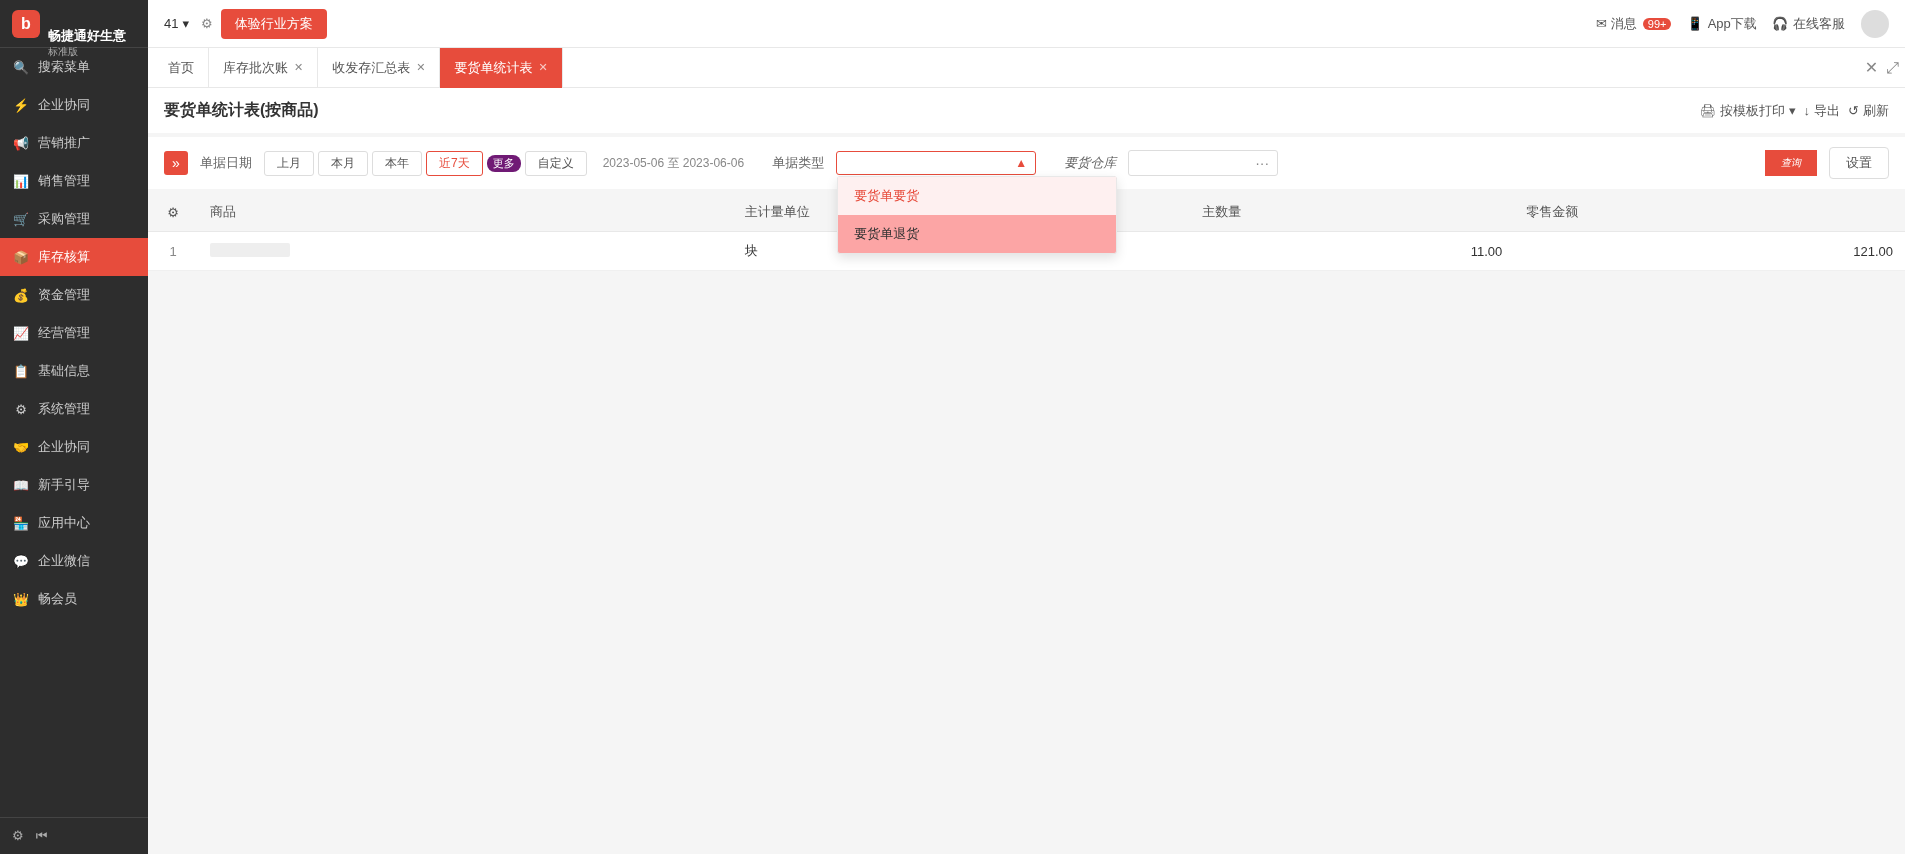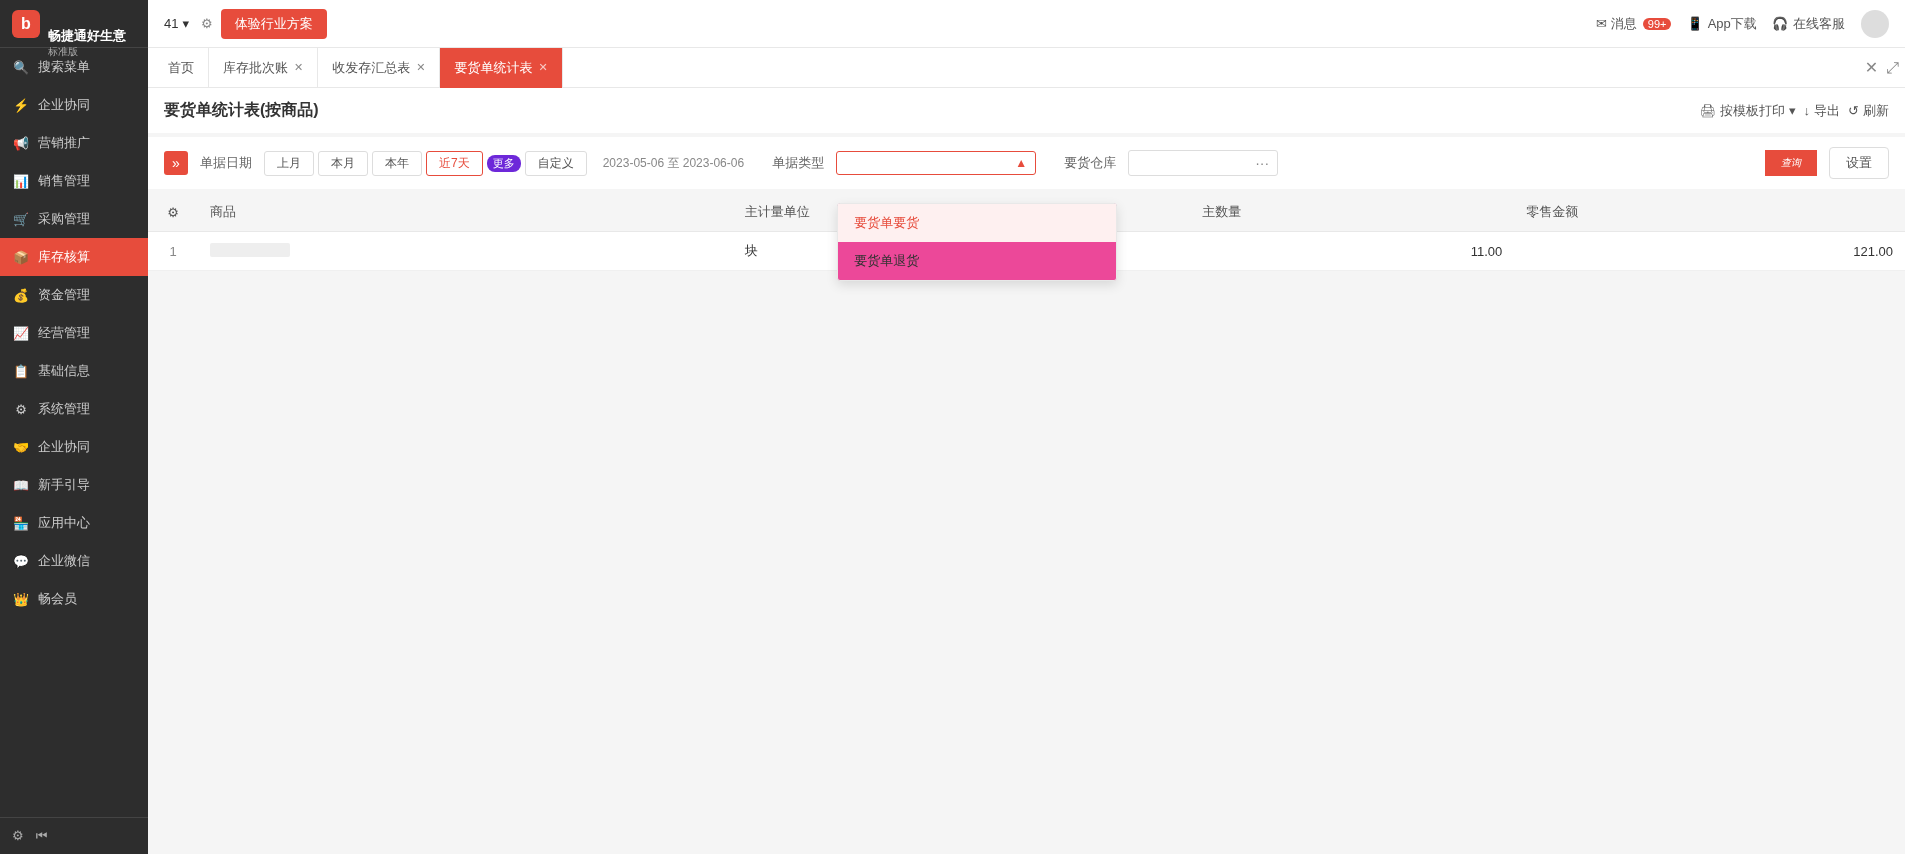--- a/index.html
+++ b/index.html
@@ -231,21 +231,21 @@
       border: 1px solid #e74c3c;
       border-radius: 3px;
       padding: 4px 8px;
       min-width: 200px;
       justify-content: space-between;
       cursor: pointer;
       background: #fff;
       position: relative;
     }
     .filter-select .chevron { color: #e74c3c; font-size: 12px; }
-    .filter-warehouse-label { color: #666; font-size: 13px; margin-left: 16px; }
+    .filter-warehouse-label { color: #666; font-size: 13px; margin-left: 16px; font-style: italic; }
     .filter-warehouse {
       display: flex;
       align-items: center;
       border: 1px solid #ddd;
       border-radius: 3px;
       padding: 4px 8px;
       min-width: 150px;
       justify-content: space-between;
       cursor: pointer;
       background: #fff;
@@ -267,24 +267,24 @@
       padding: 6px 16px;
       border-radius: 4px;
       cursor: pointer;
       font-size: 13px;
       color: #555;
     }
 
     
     .dropdown-menu {
       position: absolute;
-      top: 51px;
+      top: 24px;
       left: 0;
       width: 280px;
-      background: #ec4899;
+      background: #fca5a5;
       border: 1px solid #e8e8e8;
       box-shadow: 0 4px 12px rgba(0,0,0,0.12);
       z-index: 100;
       border-radius: 3px;
     }
     .dropdown-item {
       padding: 10px 16px;
       cursor: pointer;
       font-size: 13px;
       color: #333;
@@ -491,21 +491,21 @@
     </div>
 
     <div class="filter-area">
       <button class="filter-expand-btn">»</button>
       <span class="filter-label">单据日期</span>
       <div class="date-shortcuts">
         <button class="date-btn">上月</button>
         <button class="date-btn">本月</button>
         <button class="date-btn">本年</button>
         <button class="date-btn active">近7天</button>
-        <span style="background:#6d28d9;color:white;border-radius:8px;padding:1px 6px;font-size:11px;cursor:pointer;">更多</span>
+        <span style="background:#701a75;color:white;border-radius:8px;padding:1px 6px;font-size:11px;cursor:pointer;">更多</span>
         <button class="date-btn">自定义</button>
       </div>
       <div class="date-range-text">2023-05-06 至 2023-06-06</div>
 
       <span class="filter-type-label">单据类型</span>
       <div class="filter-select" style="position:relative;">
         <span class="placeholder-text"></span>
         <span class="chevron">▲</span>
 
         <div class="dropdown-menu">

